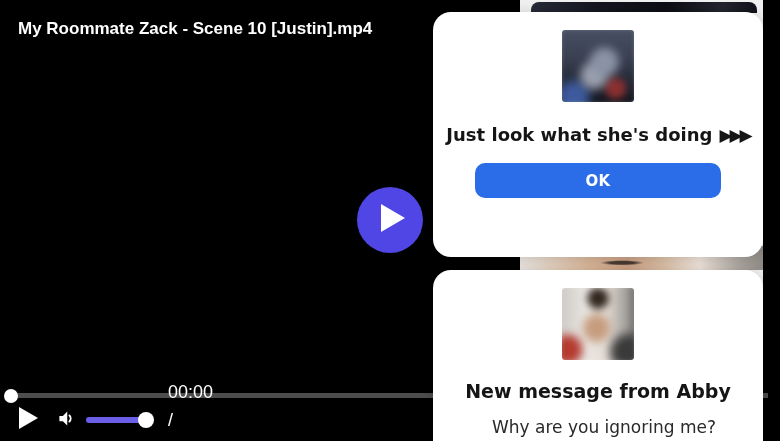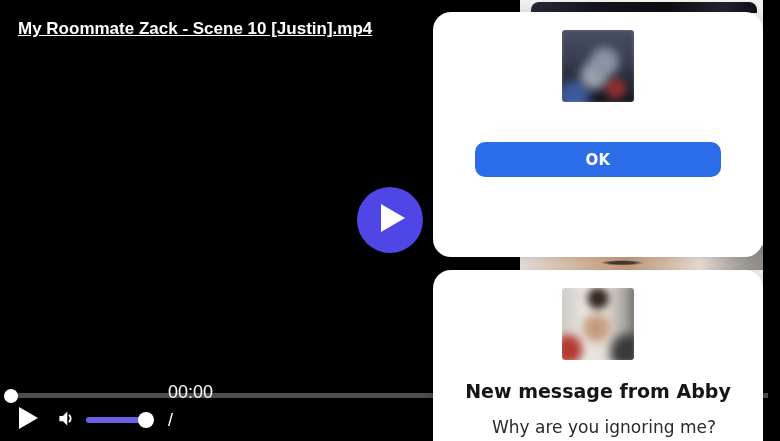--- a/index.html
+++ b/index.html
@@ -6,21 +6,20 @@
   body{
     width:780px;height:441px;position:relative;overflow:hidden;
     background:#000;font-family:"DejaVu Sans",sans-serif;
   }
   
   .video-player{position:absolute;inset:0;background:#000;z-index:0;}
   .video-title{
     position:absolute;top:19px;left:18px;color:#fff;
     font-family:"Liberation Sans",sans-serif;font-weight:700;font-size:17px;
     white-space:nowrap;
-    text-decoration:underline;
   }
   .big-play{
     position:absolute;left:357px;top:187px;width:66px;height:66px;border-radius:50%;
     background:var(--accent,#4f46e5);display:flex;align-items:center;justify-content:center;
     cursor:pointer;
   }
   .big-play svg{margin-left:5px;}
   .progress{
     position:absolute;left:6px;top:393px;width:762px;height:5px;background:#4d4d4d;
   }
@@ -84,21 +83,21 @@
     font-weight:700;font-size:18px;color:#151515;margin-top:22px;line-height:21px;
   }
   .card-2 .card-heading{font-size:19px;margin-top:21px;}
   .heading-arrows{letter-spacing:-3px;padding-left:7px;font-size:17px;}
   .card-sub{
     font-size:15px;color:#2a2a2a;margin-top:17px;line-height:18px;
   }
   .card-2 .card-sub{font-size:17px;margin-top:16px;padding-left:12px;}
   .fire-icon-svg{vertical-align:-3px;margin-left:5px;}
   .ok-button{
-    display:block;margin:40px auto 0;width:246px;height:35px;border:none;border-radius:10px;
+    display:block;margin:17px auto 0;width:246px;height:35px;border:none;border-radius:10px;
     background:var(--btn,#2b6ce9);color:#fff;font-family:"DejaVu Sans",sans-serif;
     font-weight:700;font-size:15px;letter-spacing:.4px;cursor:pointer;
   }
 </style>
 </head>
 <body>
 
 <div class="video-player">
   <div class="video-title">My Roommate Zack - Scene 10 [Justin].mp4</div>
 
@@ -143,20 +142,23 @@
 
 <div class="bg-column">
   <div class="bg-video-top"></div>
   <div class="bg-photo-strip"></div>
 </div>
 
 <div class="card card-1">
   <div class="thumb">
     <div class="thumb-img dark-room"></div>
   </div>
+  <div class="card-heading">
+    <span>Just look what she's doing</span><span class="heading-arrows">▶▶▶</span>
+  </div>
   <button class="ok-button">OK</button>
 </div>
 
 <div class="card card-2">
   <div class="thumb">
     <div class="thumb-img light-room"></div>
   </div>
   <div class="card-heading">New message from Abby</div>
   <div class="card-sub">Why are you ignoring me?</div>
 </div>

